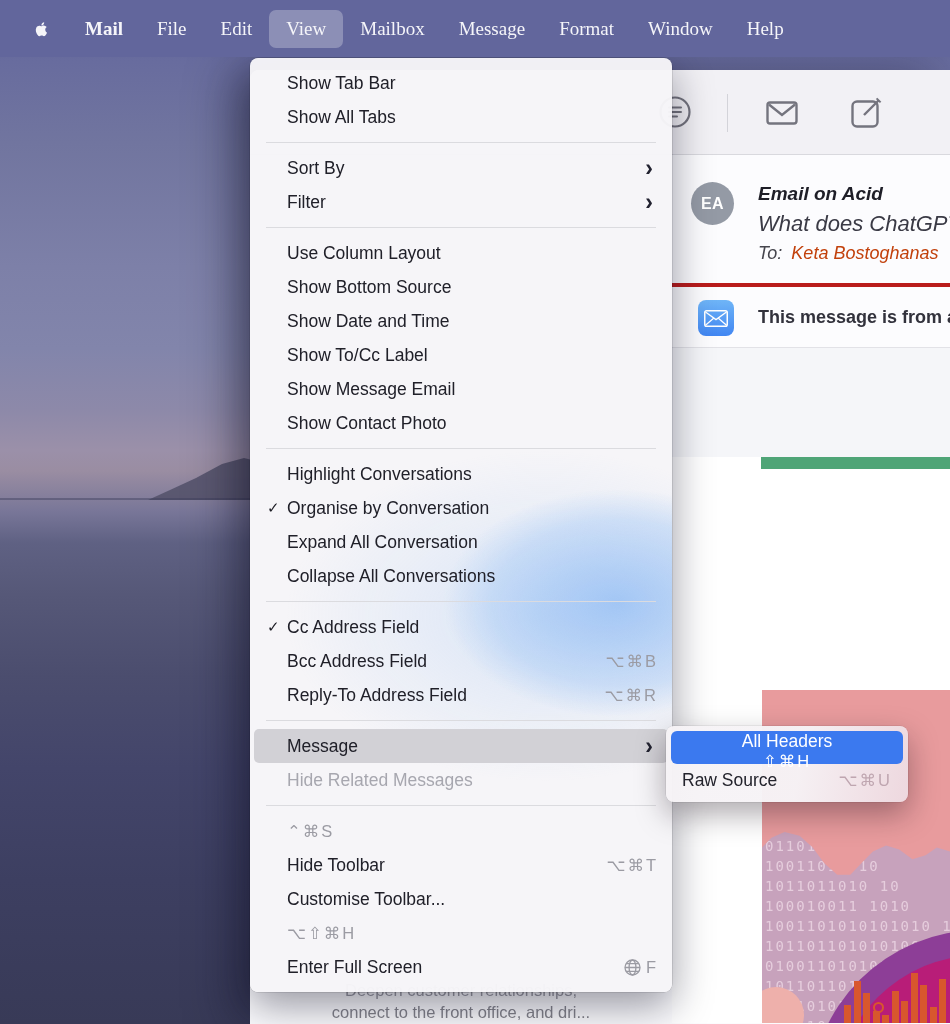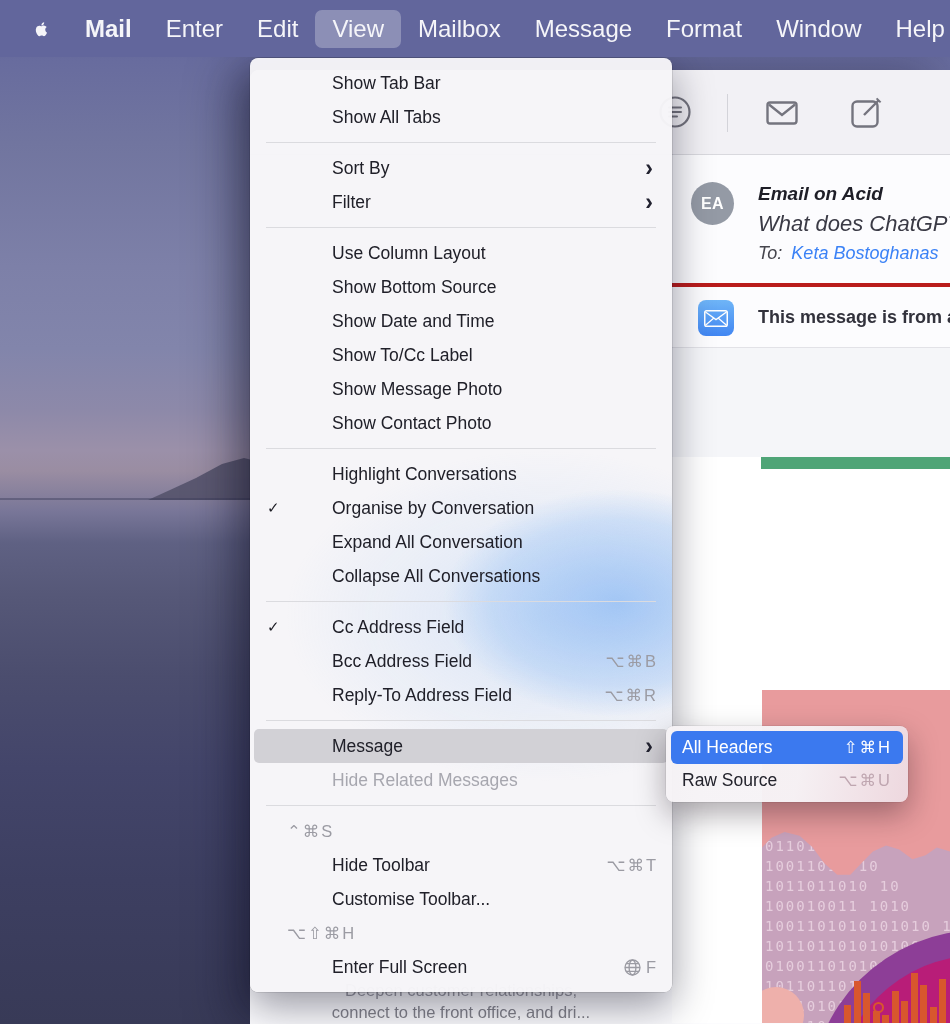--- a/index.html
+++ b/index.html
@@ -38,21 +38,21 @@
   .reading-pane { flex:1; display:flex; flex-direction:column; background:#fff; overflow:hidden; }
   .msg-header { position:relative; height:132px; background:#fcfcfe; border-bottom:4px solid #b91c1c; }
   .avatar { position:absolute; left:19px; top:27px; width:43px; height:43px; border-radius:50%;
     background:#949aa5; color:#fff; font-size:16px; font-weight:700; letter-spacing:.5px;
     display:flex; align-items:center; justify-content:center; }
   .hdr-text { position:absolute; left:86px; top:24px; right:0;font-style:italic; }
   .hdr-sender { font-size:19px; font-weight:700; color:#1e1e27; line-height:30px; white-space:nowrap; overflow:hidden; }
   .hdr-subject { font-size:22px; color:#3a3a45; line-height:30px; white-space:nowrap; overflow:hidden; }
   .hdr-to { font-size:18px; line-height:29px; white-space:nowrap; overflow:hidden; }
   .hdr-to .to-label { color:#46464e; }
-  .hdr-to .to-value { color:#3b82f6; margin-left:9px; }
+  .hdr-to .to-value { color:#c2410c; margin-left:9px; }
 
   .banner { position:relative; height:61px; background:#fcfcfe; border-bottom:1px solid #e2e2e7;
     display:flex; align-items:center; }
   .mail-app-icon { position:absolute; left:26px; top:13px; width:36px; height:36px; border-radius:8px;
     background:linear-gradient(180deg,#6fb5f7 0%,#4186f2 100%);
     display:flex; align-items:center; justify-content:center; }
   .banner-text { margin-left:86px; font-size:18px; font-weight:700; color:#32323c; white-space:nowrap; overflow:hidden; }
 
   .grey-zone { height:109px; background:#f5f6f9; }
   .greenbar-row { position:relative; height:12px; background:#fff; }
@@ -68,35 +68,35 @@
   .circle-inner { position:absolute; left:73px; top:265px; width:290px; height:290px; border-radius:50%; }
   .bars { position:absolute; right:0; bottom:0; width:106px; display:flex; align-items:flex-end; gap:2.5px; }
   .bars .bar { width:7px; }
   .mini-ring { position:absolute; right:66px; bottom:10px; width:11px; height:11px; border-radius:50%; border:2.5px solid; background:transparent; }
   .pink-blob { position:absolute; left:-14px; bottom:-20px; width:56px; height:56px; border-radius:50%; background:#eeb0ab; }
 
   
   .menubar { position:absolute; left:0; top:0; width:950px; height:57px; z-index:100;
     background:#62669c; display:flex; align-items:center; padding-left:14px; }
   .mb-item { height:57px; display:flex; align-items:center; padding:0 17px;
-    color:#f5f5f9; font-size:24px; }
+    color:#f5f5f9; font-size:19px;font-family:Liberation Serif, serif; }
   .mb-item.bold { font-weight:700; }
   .mb-item.highlighted { height:38px; border-radius:7px; background:rgba(255,255,255,.27); align-self:center; }
 
   
   .menu-panel { position:absolute; left:250px; top:58px; width:422px; z-index:50;
     background:rgba(246,245,248,.97); border-radius:8px; padding:8px 0;
     box-shadow:0 14px 40px rgba(10,10,30,.42), 0 0 0 0.5px rgba(0,0,0,.18); }
   .menu-glow { position:absolute; inset:0; border-radius:8px; pointer-events:none; z-index:0;
     background:radial-gradient(230px 150px at 368px 545px, rgba(124,176,243,.62), rgba(139,186,244,.32) 55%, rgba(150,190,245,0) 76%),
                radial-gradient(360px 230px at 295px 558px, rgba(152,193,243,.30), rgba(152,193,243,0) 72%); }
   .mi { position:relative; z-index:1; height:34px; margin:0 4px; padding:0 10px 0 13px;
     display:flex; align-items:center; border-radius:5px; font-size:17.5px; color:#202029; }
   .mi .check { width:20px; font-size:15px; color:#1c1c24; }
-  .mi .label { flex:1; white-space:nowrap;margin-left:45px; }
+  .mi .label { flex:1; white-space:nowrap; }
   .mi .shortcut { color:#9b9ba3; font-size:16.5px; letter-spacing:2px; display:flex; align-items:center; gap:2px; }
   .mi .arrow { color:#222230; font-size:23px; line-height:20px; font-weight:600; padding-right:5px; }
   .mi.highlighted { background:#d2d1d6; }
   .mi.disabled { color:#a7a7af; }
   .sep { position:relative; z-index:1; height:1px; background:#dbdbdf; margin:8px 16px; }
 
   
   .submenu { position:absolute; left:666px; top:726px; width:242px; z-index:60;
     background:linear-gradient(100deg, rgba(246,243,246,.97) 55%, rgba(238,219,226,.95));
     border-radius:8px; padding:5px; box-shadow:0 12px 30px rgba(20,10,20,.35), 0 0 0 0.5px rgba(0,0,0,.12); }
@@ -253,21 +253,21 @@
         <div class="mi">
           <span class="check"></span>
           <span class="label">Show Date and Time</span>
         </div>
         <div class="mi">
           <span class="check"></span>
           <span class="label">Show To/Cc Label</span>
         </div>
         <div class="mi">
           <span class="check"></span>
-          <span class="label">Show Message Photo</span>
+          <span class="label">Show Message Email</span>
         </div>
         <div class="mi">
           <span class="check"></span>
           <span class="label">Show Contact Photo</span>
         </div>
         <div class="sep"></div>
         <div class="mi">
           <span class="check"></span>
           <span class="label">Highlight Conversations</span>
         </div>
@@ -338,40 +338,40 @@
               </g>
             </svg>
             <span style="margin-left:3px">F</span>
           </span>
         </div>
       </div>
   </div>
 
   <div class="submenu">
     <div id="submenu-items">
-        <div class="smi highlighted" style="background: rgb(59, 121, 239);">
+        <div class="smi highlighted" style="background: rgb(59, 121, 239); flex-direction: column;">
           <span class="label">All Headers</span>
           <span class="shortcut">⇧⌘H</span>
         </div>
         <div class="smi">
           <span class="label">Raw Source</span>
           <span class="shortcut">⌥⌘U</span>
         </div>
       </div>
   </div>
 
   <div class="menubar">
     <div id="menubar-items" style="display:flex; align-items:center; width:100%; height:100%;">
         <div class="mb-item">
           <svg viewBox="0 0 24 24" width="20" height="24">
             <path fill="#f5f5f9" d="M17.06 12.77c-.02-2.1 1.71-3.11 1.79-3.16-.98-1.43-2.5-1.63-3.04-1.65-1.29-.13-2.52.76-3.18.76-.65 0-1.67-.74-2.74-.72-1.41.02-2.71.82-3.44 2.08-1.47 2.55-.38 6.32 1.06 8.39.7 1.01 1.53 2.15 2.62 2.11 1.05-.04 1.45-.68 2.72-.68s1.63.68 2.74.66c1.13-.02 1.85-1.03 2.54-2.05.8-1.17 1.13-2.31 1.15-2.37-.03-.01-2.2-.84-2.22-3.37zM14.96 6.6c.58-.7.97-1.67.86-2.64-.83.03-1.84.55-2.44 1.25-.53.62-1 1.61-.87 2.56.93.07 1.87-.47 2.45-1.17z"></path>
           </svg>
         </div>
         <div class="mb-item bold">Mail</div>
-        <div class="mb-item">Enter</div>
+        <div class="mb-item">File</div>
         <div class="mb-item">Edit</div>
         <div class="mb-item highlighted">View</div>
         <div class="mb-item">Mailbox</div>
         <div class="mb-item">Message</div>
         <div class="mb-item">Format</div>
         <div class="mb-item">Window</div>
         <div class="mb-item">Help</div>
       </div>
   </div>
 

